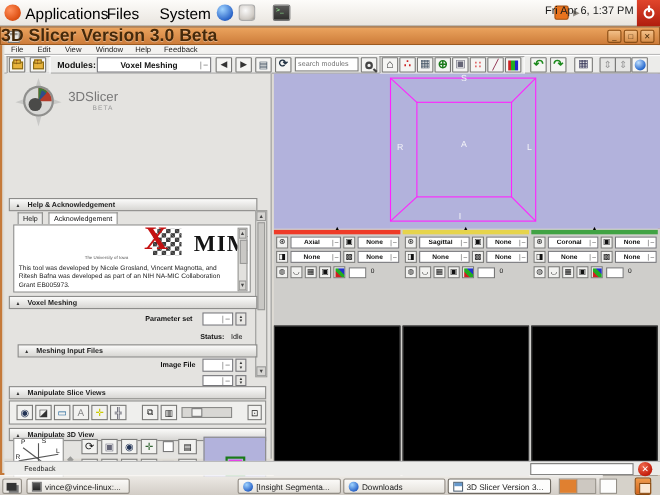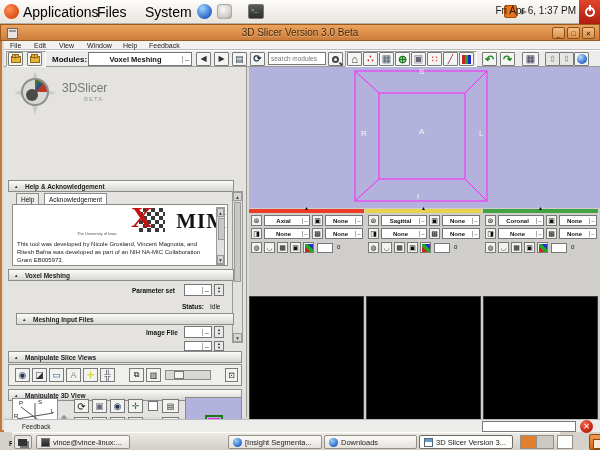--- a/index.html
+++ b/index.html
@@ -15,21 +15,21 @@
 .ticon::before{content:">_";color:#9f9;font-size:6px;position:absolute;left:2px;top:2px}
 .uicon{position:absolute;top:5px;width:13px;height:13px;background:#e8731e;border:1px solid #a44d0c;border-radius:2px}
 .spk{position:absolute;top:7px;width:10px;height:9px}
 .spk::before{content:"";position:absolute;left:0;top:2px;border:3px solid transparent;border-right:6px solid #8d8880;transform:rotate(180deg)}
 #clock{position:absolute;top:5px;right:24px;font-size:10px;color:#1a1a1a}
 #powerbtn{position:absolute;right:0;top:0;width:21px;height:24px;background:linear-gradient(#e0452c,#b01d0e);display:flex;align-items:center;justify-content:center}
 #powerbtn .pw{width:10px;height:10px;border:2px solid #fff;border-radius:50%;position:relative}
 #powerbtn .pw::before{content:"";position:absolute;left:2px;top:-4px;width:2px;height:6px;background:#fff}
 
 #titlebar{position:absolute;left:0;top:24px;width:600px;height:17px;background:linear-gradient(#eba45e,#cd7c3a);border:1px solid #9c5a20;display:flex;align-items:center}
-#title{position:absolute;left:0;width:100%;text-align:center;font-size:10px;font-weight:normal;color:#45290a;text-shadow:0 1px 0 rgba(255,255,255,.35)}
+#title{position:absolute;left:0;width:100%;font-size:16px;font-weight:bold;color:#45290a;text-shadow:0 1px 0 rgba(255,255,255,.35)}
 .winicon{position:absolute;left:6px;top:3px;width:11px;height:11px;background:#e9e6e1;border:1px solid #6d6a66}
 .winicon::before{content:"";position:absolute;left:1px;top:1px;width:7px;height:2px;background:#9a9791}
 .tbtn{position:absolute;top:2px;width:13px;height:12px;background:linear-gradient(#f3c089,#d78f4a);border:1px solid #8a4f17;border-radius:2px;font-size:7px;color:#3f2406;display:flex;align-items:center;justify-content:center;line-height:1}
 .g-min::before{content:"_"} .g-max::before{content:"□"} .g-cls::before{content:"✕"}
 #winbody{position:absolute;left:0;top:41px;width:600px;height:391px;background:#dedbd4;border-left:2px solid #c57a3a;border-right:2px solid #c57a3a;border-bottom:2px solid #c57a3a}
 
 #menubar{position:absolute;left:2px;top:0;width:596px;height:9px;background:#f3f2f0;border-bottom:1px solid #bbb}
 .mitem{position:absolute;top:1px;font-size:7px;color:#222}
 #toolbar{position:absolute;left:2px;top:9px;width:596px;height:17px;background:#ececea;border-bottom:1px solid #999;border-top:1px solid #fff}
 .tb{position:absolute;top:1px;width:15px;height:14px;background:#f5f5f3;border:1px solid #7a7a78;border-radius:1px;display:flex;align-items:center;justify-content:center;font-size:9px;line-height:1}
@@ -86,21 +86,21 @@
 .ctri{position:absolute;top:-3px;font-size:5px;color:#000;width:100%;text-align:center;line-height:1}
 .scombo{position:absolute;background:#fff;border:1px solid #76767a;display:flex;align-items:center;font-size:6px;height:11px}
 .scombo .ctext{flex:1;text-align:center;font-weight:bold;white-space:nowrap;overflow:hidden}
 .scombo .dash{width:7px;border-left:1px solid #aaa;text-align:center;color:#444;font-size:6px;flex:none}
 .sbtn{position:absolute;width:11px;height:11px;background:#f2f2f0;border:1px solid #7a7a78;display:flex;align-items:center;justify-content:center;font-size:7px;line-height:1}
 
 #statusbar{position:absolute;left:2px;top:378px;width:596px;height:13px;background:#ececea;border-top:1px solid #bbb}
 #feedback-entry{position:absolute;left:478px;top:1px;width:94px;height:11px;border:1px solid #7a7a78;background:#fff}
 #errbadge{position:absolute;left:576px;top:0;width:13px;height:13px;border-radius:50%;background:radial-gradient(circle at 35% 30%,#f06a4e,#c31d0c 70%);color:#fff;font-size:8px;display:flex;align-items:center;justify-content:center}
 #errbadge::before{content:"✕"}
-#taskbar{position:absolute;left:12px;top:432px;width:548px;height:18px;background:linear-gradient(#ece9e4,#d2cdc6);border-top:1px solid #fff}
+#taskbar{position:absolute;left:0;top:432px;width:548px;height:18px;background:linear-gradient(#ece9e4,#d2cdc6);border-top:1px solid #fff}
 .task{position:absolute;top:2px;height:14px;background:linear-gradient(#fbfaf8,#e5e2dc);border:1px solid #938e86;border-radius:2px;display:flex;align-items:center;gap:3px;padding:0 4px;font-size:7.5px;color:#222;overflow:hidden;white-space:nowrap}
 .task.active{background:#fdfdfc;border-color:#6f6a62}
 .tico{width:9px;height:9px;flex:none}
 .tico.term{background:linear-gradient(#555,#222);border:1px solid #777}
 .tico.fox{border-radius:50%;background:radial-gradient(circle at 35% 30%,#9fd3ff,#2c66c9 70%,#15327a)}
 .tico.win{background:#fff;border:1px solid #567;position:relative}
 .tico.win::before{content:"";position:absolute;left:0;top:0;width:100%;height:3px;background:#69c}
 #showdesk{position:absolute;left:2px;top:2px;width:18px;height:14px;background:#e8e5e0;border:1px solid #938e86;border-radius:2px}
 #showdesk::before{content:"";position:absolute;left:3px;top:3px;width:9px;height:7px;background:#333;box-shadow:2px 2px 0 #777}
 #wswitch{position:absolute;left:508px;top:2px;width:34px;height:14px;border:1px solid #938e86;display:flex}

